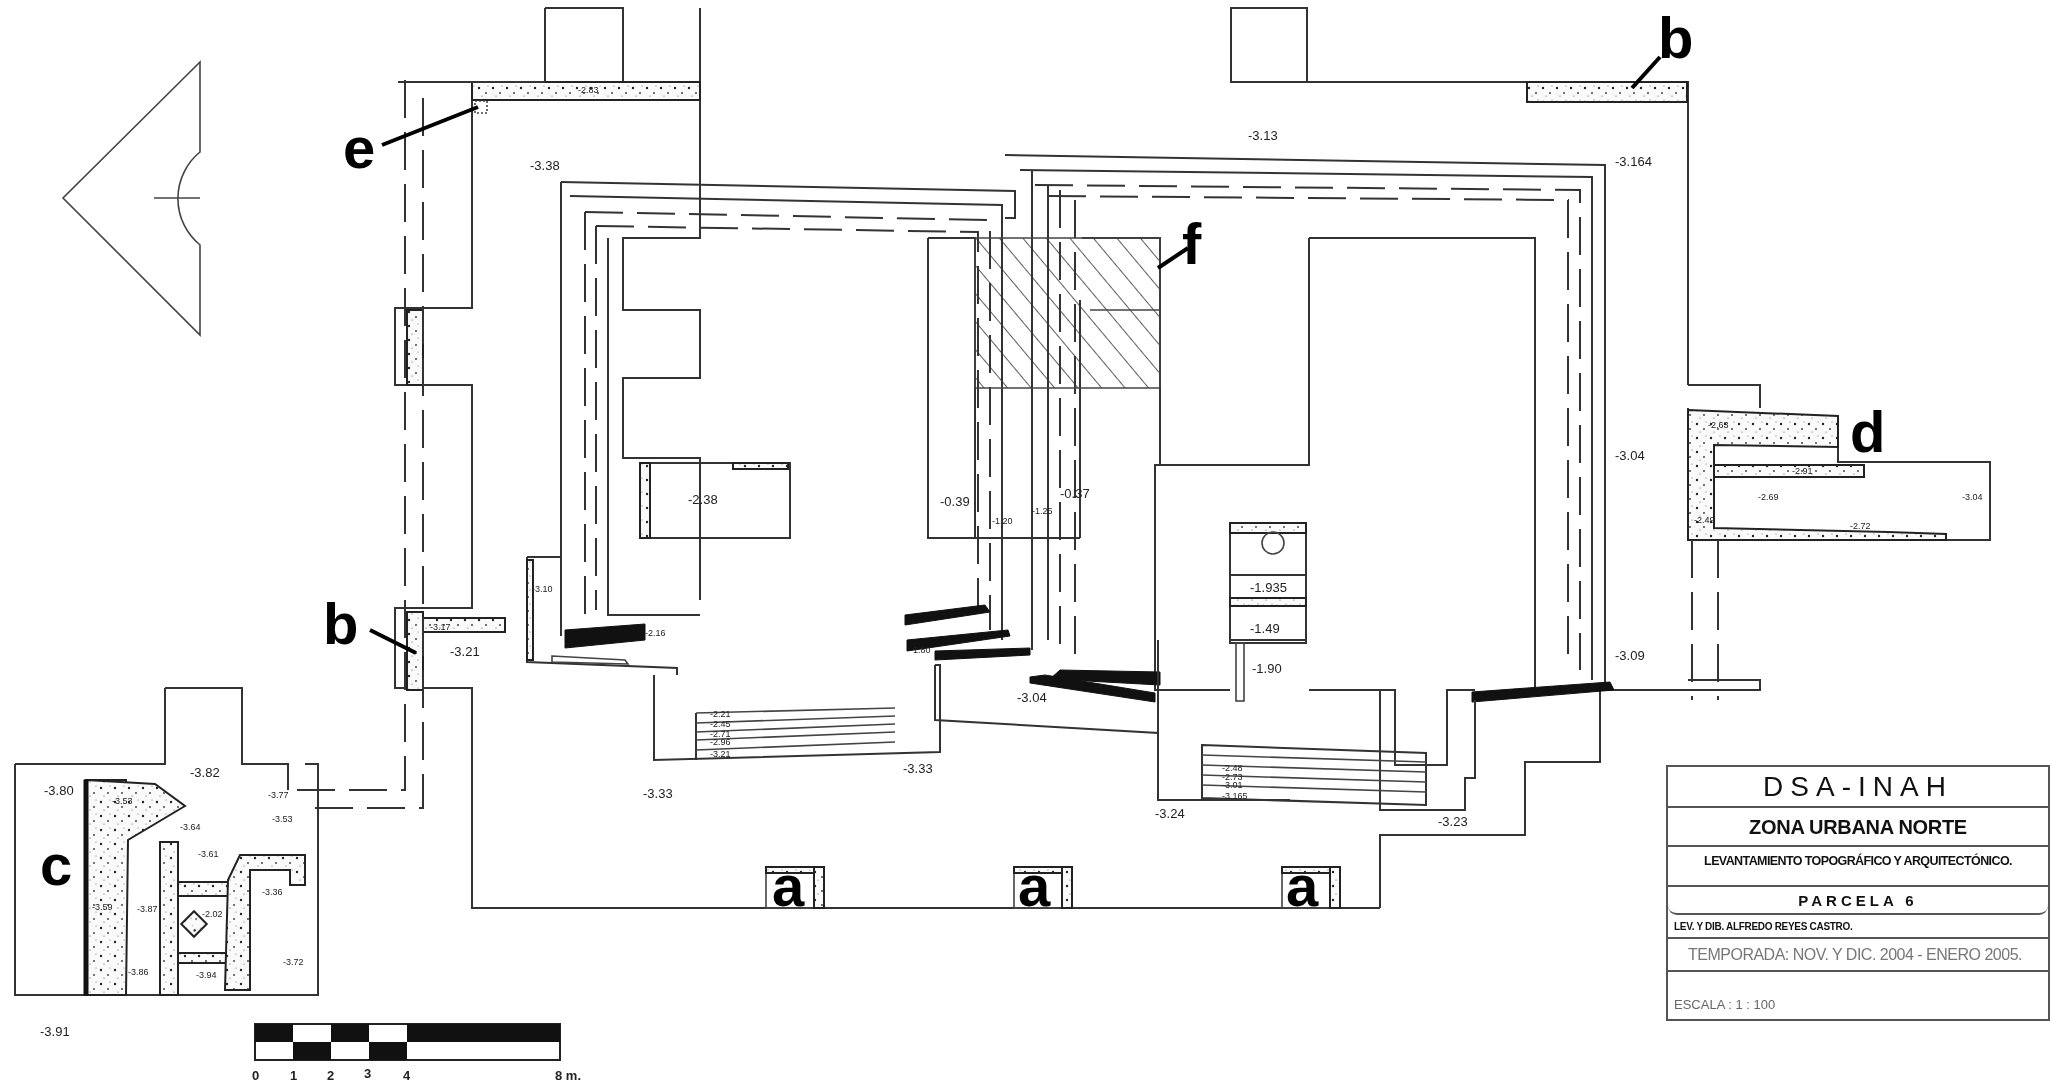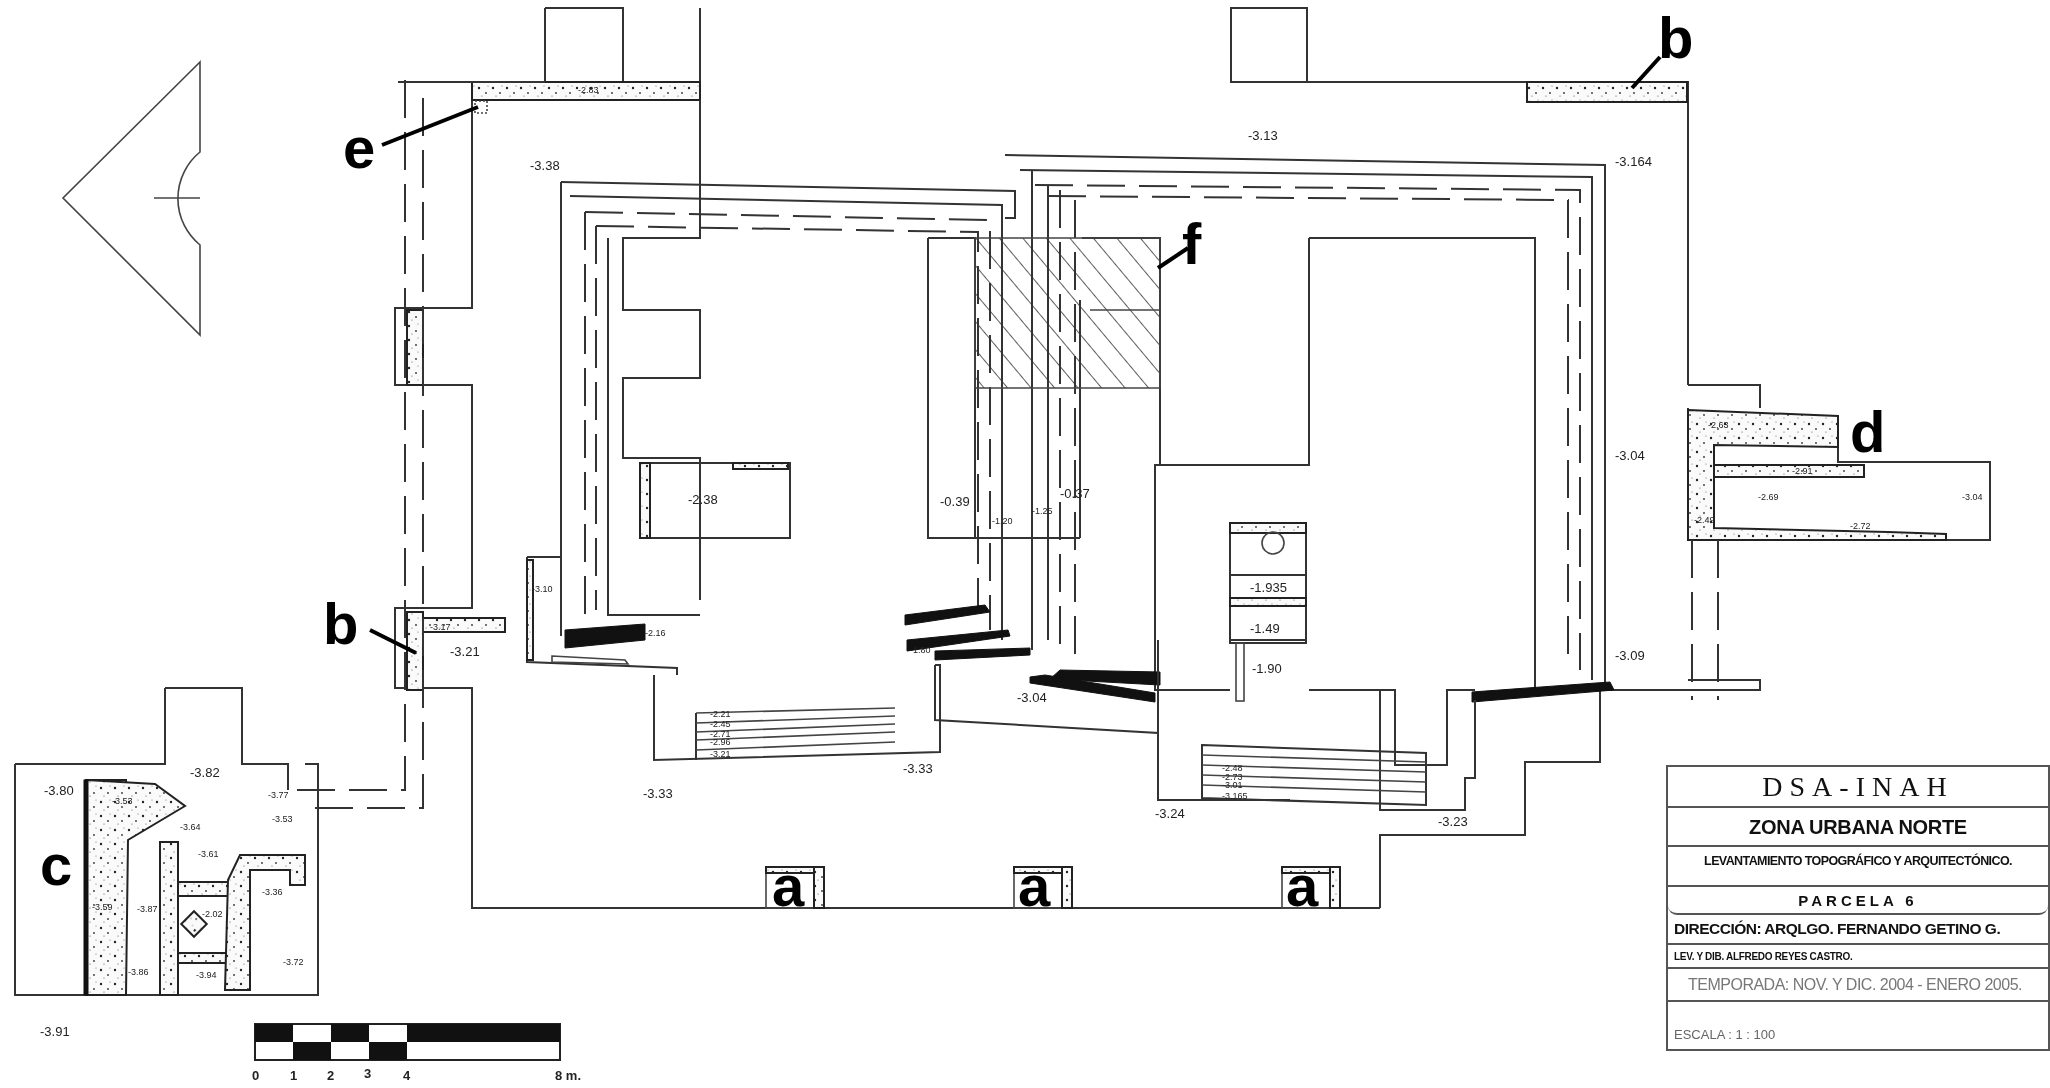--- a/index.html
+++ b/index.html
@@ -13,21 +13,21 @@
   .hatch { fill: url(#hatchPat); stroke: #444; stroke-width: 1.5; }
   .elev { font-family: "Liberation Sans", sans-serif; font-size: 13px; fill: #222; }
   .elev-sm { font-family: "Liberation Sans", sans-serif; font-size: 9px; fill: #222; }
   .callout { font-family: "Liberation Sans", sans-serif; font-weight: bold; font-size: 58px; fill: #000; }
   .leader { stroke: #000; stroke-width: 4; }
 
   
   #title-block { position: absolute; left: 1666px; top: 765px; width: 380px; border: 2px solid #555; background: #fff; }
   .tb-row { border-bottom: 2px solid #555; text-align: center; color: #111; font-family: "Liberation Sans", sans-serif; }
   .tb-row:last-child { border-bottom: none; }
-  .tb-org { font-size: 28px; letter-spacing: 7px; padding: 4px 18px 3px; font-family: Liberation Serif, serif; }
+  .tb-org { font-size: 28px; letter-spacing: 7px; padding: 4px 18px 3px; }
   .tb-project { font-size: 20px; font-weight: bold; line-height: 24px; padding: 7px 0 6px; letter-spacing: -0.3px; }
   .tb-survey { font-size: 12.5px; font-weight: bold; padding: 7px 0 17px; letter-spacing: -0.6px; }
   .tb-parcel { font-size: 15px; font-weight: bold; letter-spacing: 4px; padding: 5px 0 4px; border-radius: 9px; }
   .tb-left { text-align: left; padding-left: 6px; font-weight: bold; }
   .tb-dir { font-size: 15.5px; padding: 5px 0 5px 6px; letter-spacing: -0.5px; }
   .tb-drawn { font-size: 10px; padding: 6px 0 5px 6px; letter-spacing: -0.3px; }
   .tb-season { font-size: 16px; color: #777; font-weight: normal; padding: 7px 12px 6px 6px; letter-spacing: -0.5px; text-align: center; }
   .tb-scale { font-size: 13px; color: #666; font-weight: normal; padding: 25px 0 7px 6px; }
 </style>
 </head>
@@ -275,17 +275,16 @@
   </g>
 </svg>
 
 <div id="title-block">
   <div class="tb-row tb-org">DSA-INAH</div>
   <div class="tb-row tb-project">
     <div>ZONA URBANA NORTE</div>
   </div>
   <div class="tb-row tb-survey">LEVANTAMIENTO TOPOGRÁFICO Y ARQUITECTÓNICO.</div>
   <div class="tb-row tb-parcel">PARCELA 6</div>
-  <div class="tb-row tb-left tb-dir">DIRECCIÓN: ARQLGO. FERNANDO GETINO G.</div>
   <div class="tb-row tb-left tb-drawn">LEV. Y DIB. ALFREDO REYES CASTRO.</div>
   <div class="tb-row tb-left tb-season">TEMPORADA: NOV. Y DIC. 2004 - ENERO 2005.</div>
   <div class="tb-row tb-left tb-scale">ESCALA : 1 : 100</div>
 </div>
 
 </body></html>

